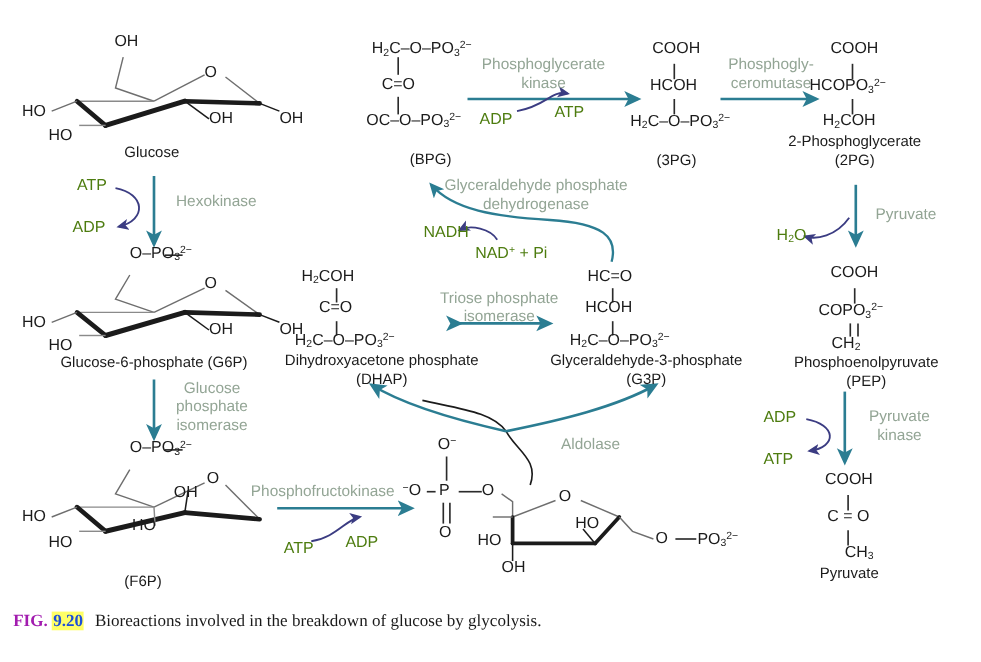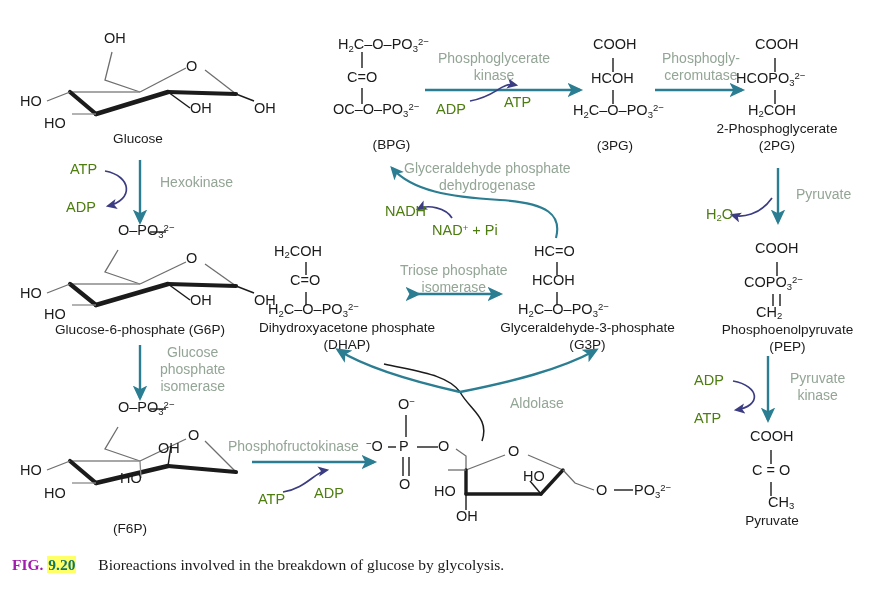--- a/index.html
+++ b/index.html
@@ -43,22 +43,22 @@
   }
   .cof sub{font-size:9.5px;vertical-align:-0.25em;}
   .cof sup{font-size:9.5px;vertical-align:0.45em;}
   
   .cap-wrap{
     position:absolute;left:12px;top:556px;
     font-family:"Liberation Serif", serif;
     font-size:15.5px;
   }
   .cap-fig{color:#a21caf;font-weight:bold;}
-  .cap-num{color:#0f766e;font-weight:bold;background:#ffff66;padding:0 1px;}
-  .cap-txt{color:#1a1a1a;margin-left:18px;}
+  .cap-num{color:#1d4ed8;font-weight:bold;background:#ffff66;padding:0 1px;}
+  .cap-txt{color:#1a1a1a;margin-left:6px;}
   svg{overflow:visible;}
 </style>
 </head>
 <body>
 
 <div id="canvas">
 
   <svg class="abs" width="892" height="602">
     <defs>
       <marker id="ah-teal" markerWidth="7" markerHeight="7" refX="5.2" refY="3" orient="auto">

